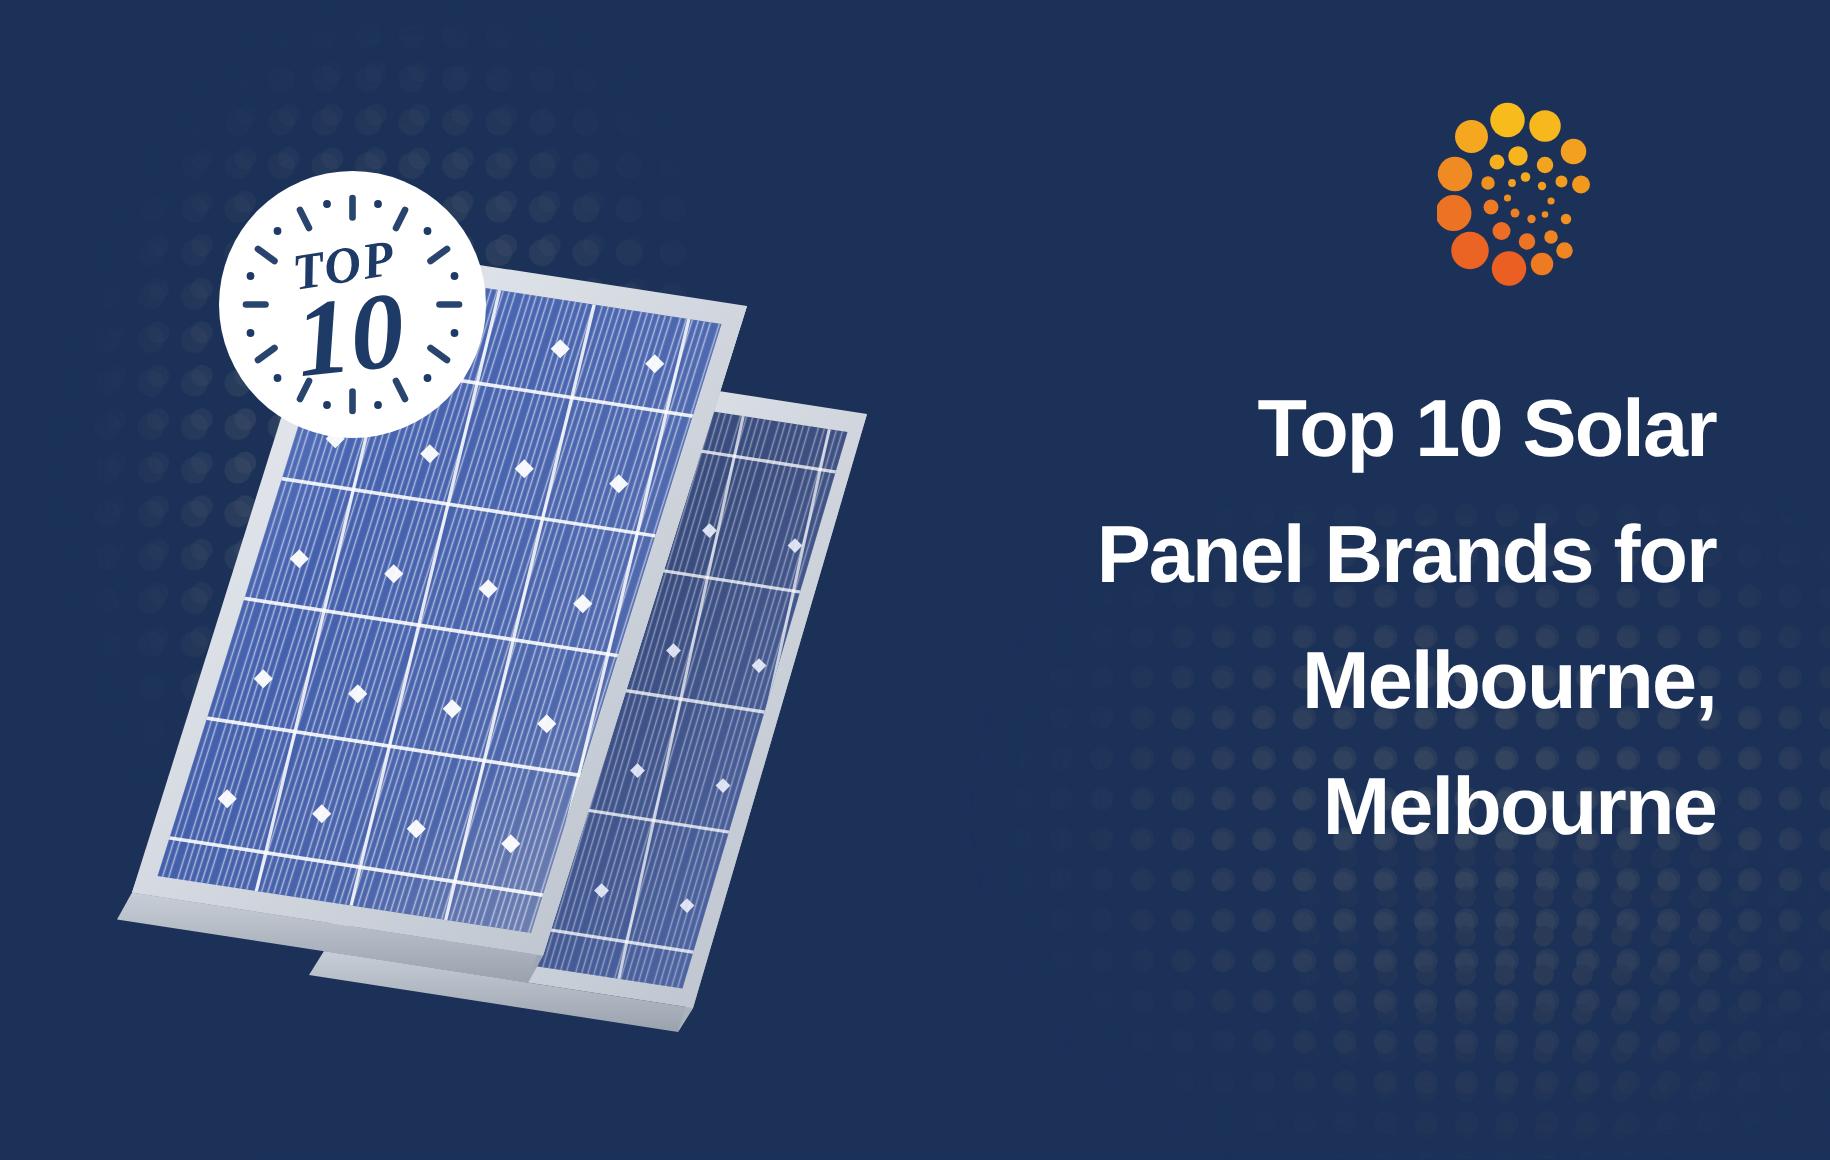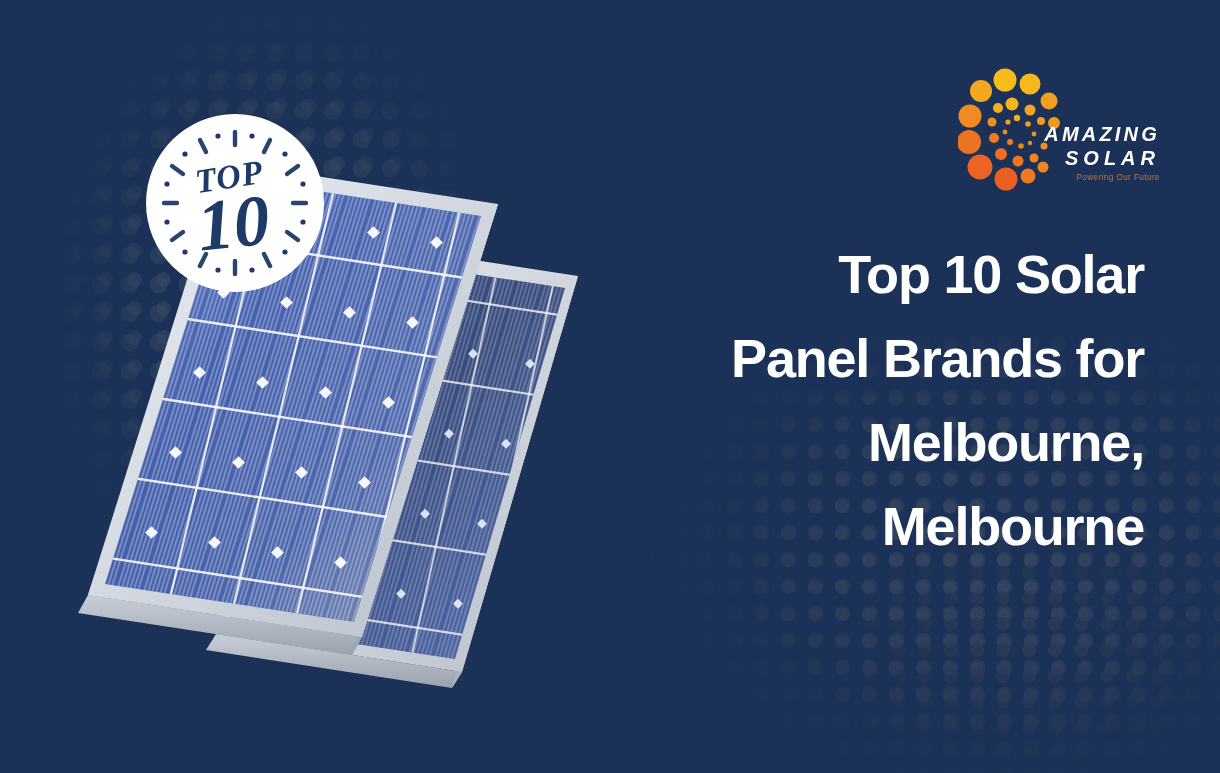--- a/index.html
+++ b/index.html
@@ -80,21 +80,21 @@
   }
   .logo-amazing{font-size:20px;}
   .logo-solar{font-size:20px;margin-top:4px;letter-spacing:5px;}
   .logo-tag{
     color:#c4763a;font-size:8.2px;margin-top:5px;letter-spacing:.4px;
     font-family:"Liberation Sans", sans-serif;
   }
 
   
   .headline{
-    position:absolute;right:76px;top:232px;width:530px;
+    position:absolute;right:76px;top:244px;width:530px;
     text-align:right;z-index:8;
   }
   .headline .hl{
     display:block;color:#ffffff;font-weight:bold;
     font-size:54px;line-height:84px;letter-spacing:-1.2px;
     font-family:"Liberation Sans", sans-serif;
     white-space:nowrap;
   }
 </style>
 </head>
@@ -347,25 +347,20 @@
         <circle cx="59" cy="52" r="3.2" fill="#f4aa1e"></circle>
         <circle cx="70" cy="58" r="2.8" fill="#f29e20"></circle>
         <circle cx="76" cy="68" r="2.4" fill="#f09221"></circle>
         <circle cx="50" cy="56" r="2.6" fill="#f2a01f"></circle>
         <circle cx="47" cy="66" r="2.4" fill="#f08d21"></circle>
         <circle cx="52" cy="76" r="3" fill="#ee7f22"></circle>
         <circle cx="63" cy="80" r="2.8" fill="#ef8322"></circle>
         <circle cx="72" cy="77" r="2.2" fill="#f08c21"></circle>
       </g>
     </svg>
-    <div class="logo-text">
-      <div class="logo-line logo-amazing">AMAZING</div>
-      <div class="logo-line logo-solar">SOLAR</div>
-      <div class="logo-tag">Powering Our Future</div>
-    </div>
   </div>
 
   <div class="headline">
     <span class="hl">Top 10 Solar</span>
     <span class="hl">Panel Brands for</span>
     <span class="hl">Melbourne,</span>
     <span class="hl">Melbourne</span>
   </div>
 
 </div>

